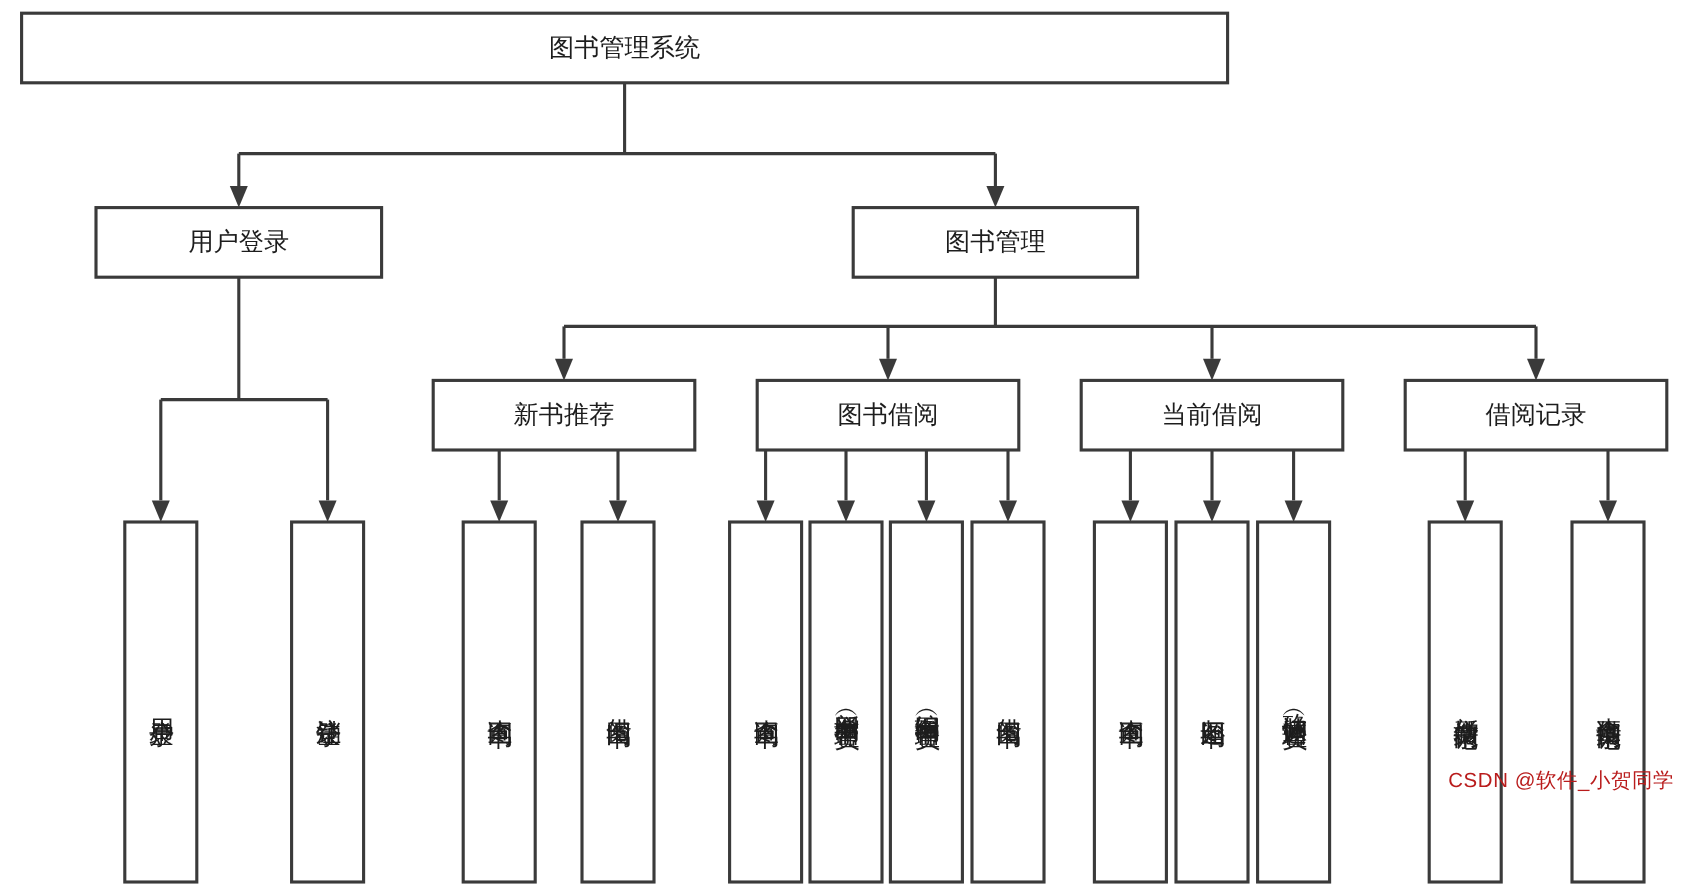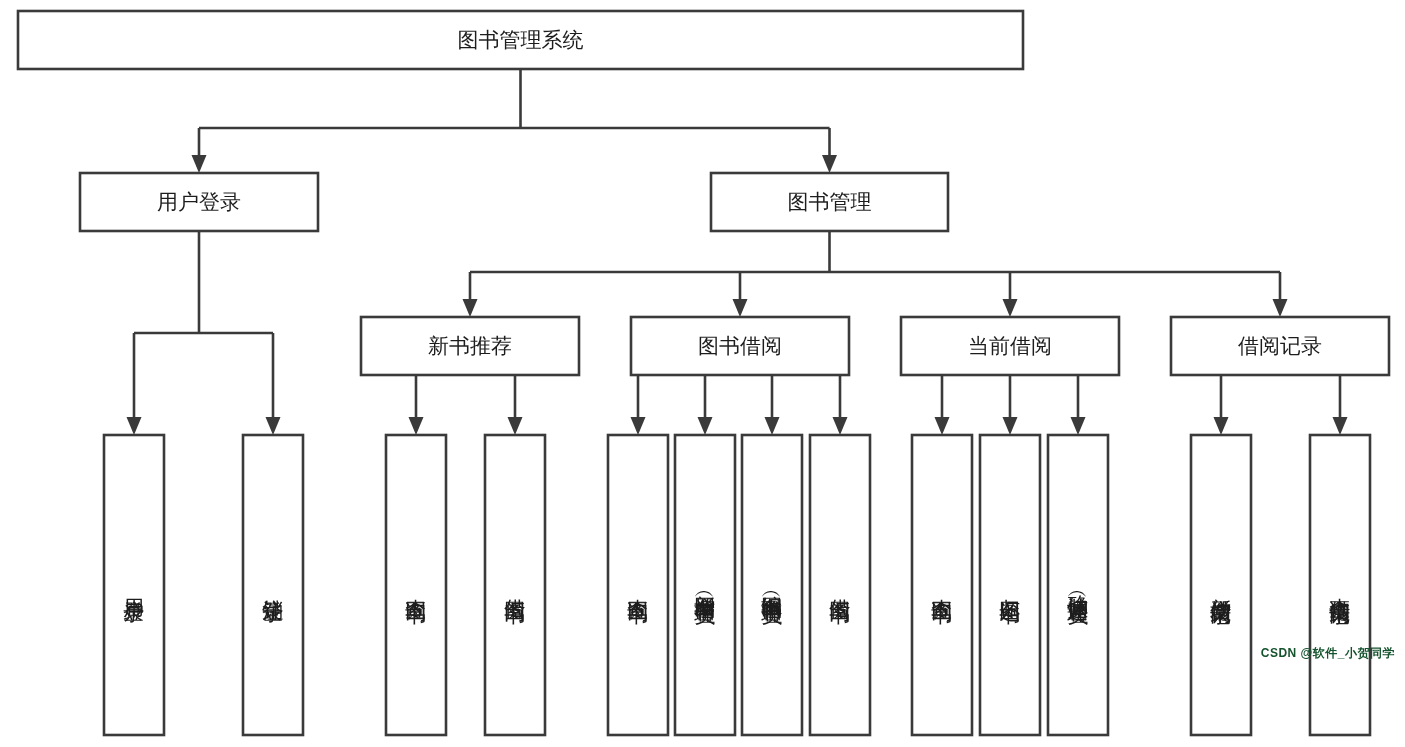--- a/index.html
+++ b/index.html
@@ -64,25 +64,24 @@
     color: #1d1d1d;
     letter-spacing: 1.5px;
     white-space: nowrap;
     text-align: center;
   }
   .watermark {
     position: absolute;
     right: 10px;
     bottom: 4px;
     font-family: "Liberation Sans", "DejaVu Sans", sans-serif;
-    font-size: 12px;
-    color: #14532d;
+    font-size: 17px;
+    color: #b91c1c;
     letter-spacing: 0.5px;
     white-space: nowrap;
-    font-weight: bold;
   }
 </style>
 </head>
 <body>
 
 <div id="diagram-root">
   <svg class="diagram-canvas" viewBox="0 0 1405 747">
     <g id="connectors">
         <line x1="520.5" y1="69" x2="520.5" y2="128" class="connector-line"></line>
         <line x1="199" y1="128" x2="829.5" y2="128" class="connector-line"></line>

